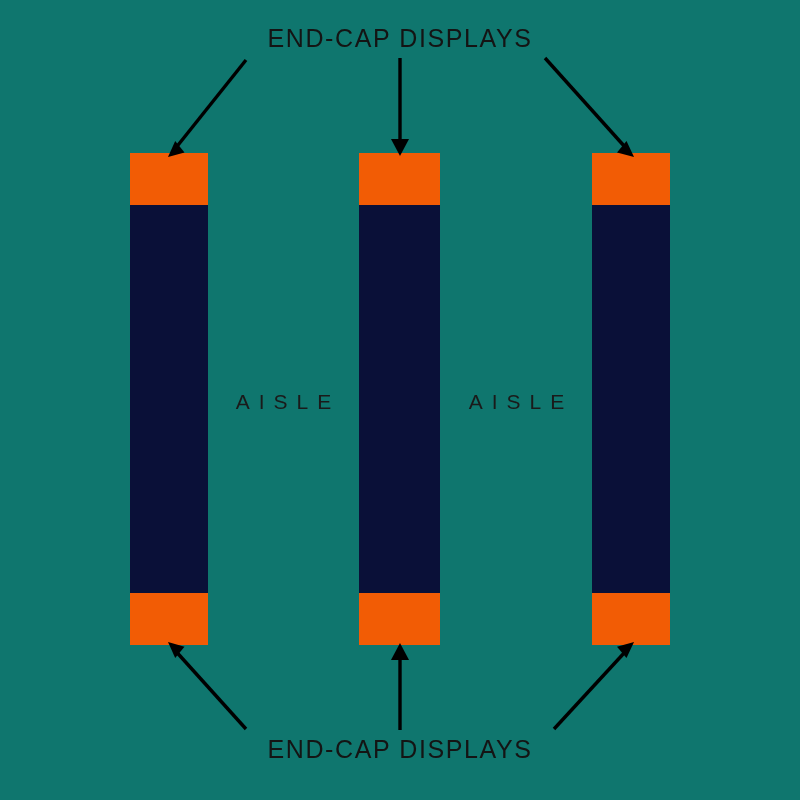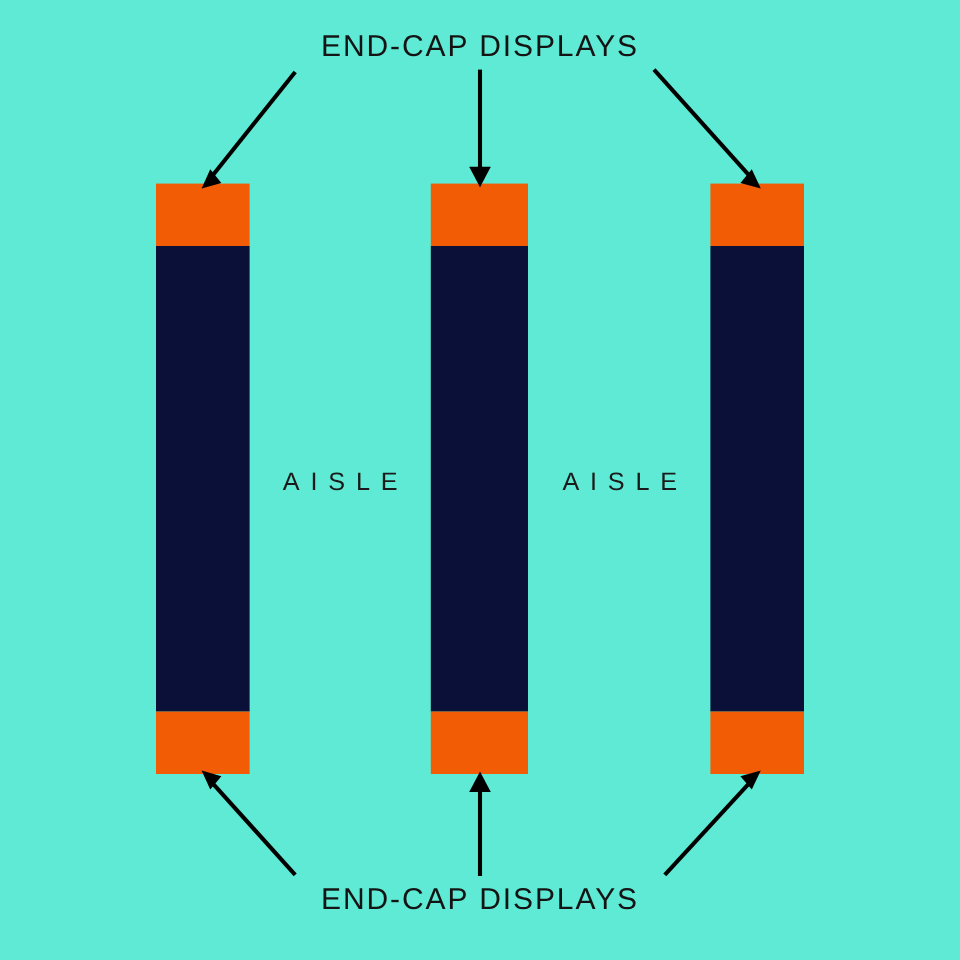--- a/index.html
+++ b/index.html
@@ -8,21 +8,21 @@
     padding: 0;
     background: #ffffff;
   }
   body {
     font-family: "Liberation Sans", sans-serif;
   }
   #stage {
     position: relative;
     width: 800px;
     height: 800px;
-    background: #5eead4;
+    background: #0f766e;
     overflow: hidden;
     text-align: center;
   }
   #diagram-svg {
     position: absolute;
     left: 0;
     top: 0;
     width: 800px;
     height: 800px;
     display: block;

